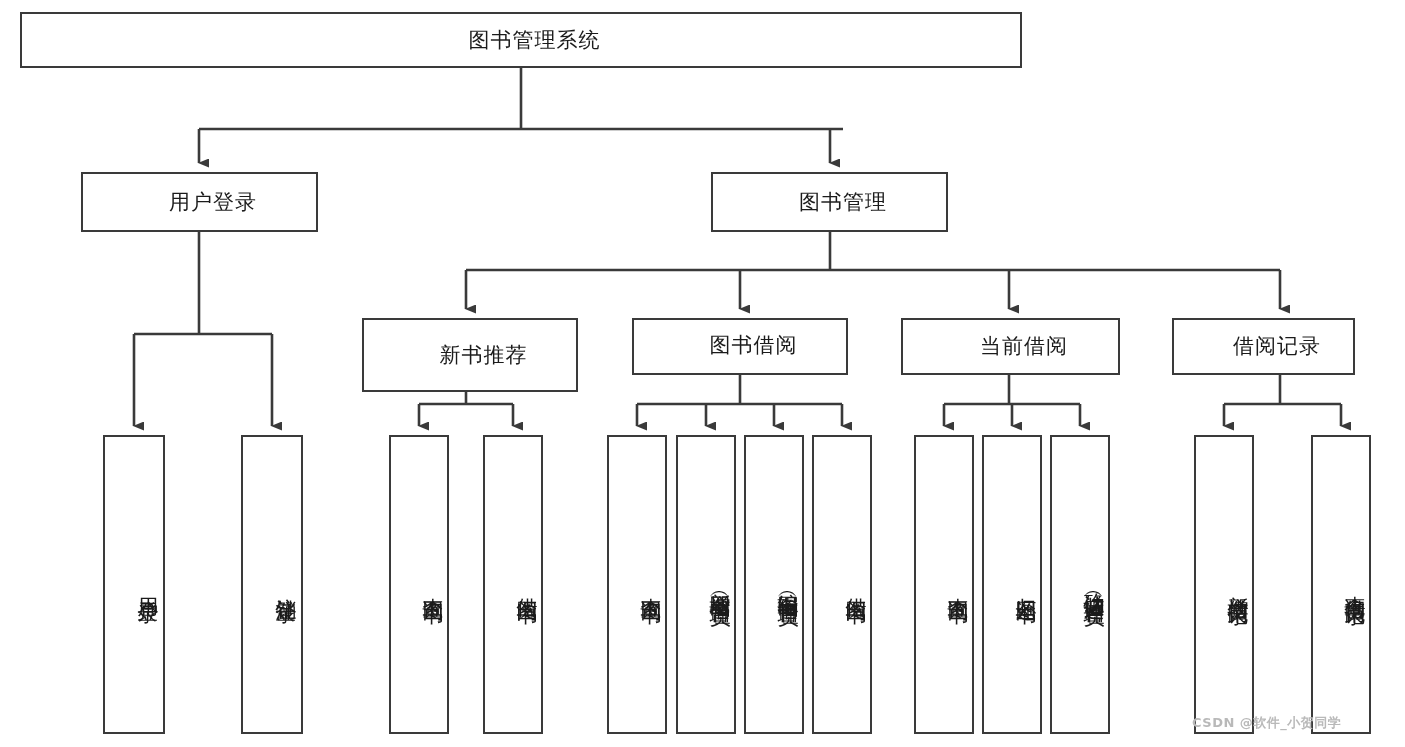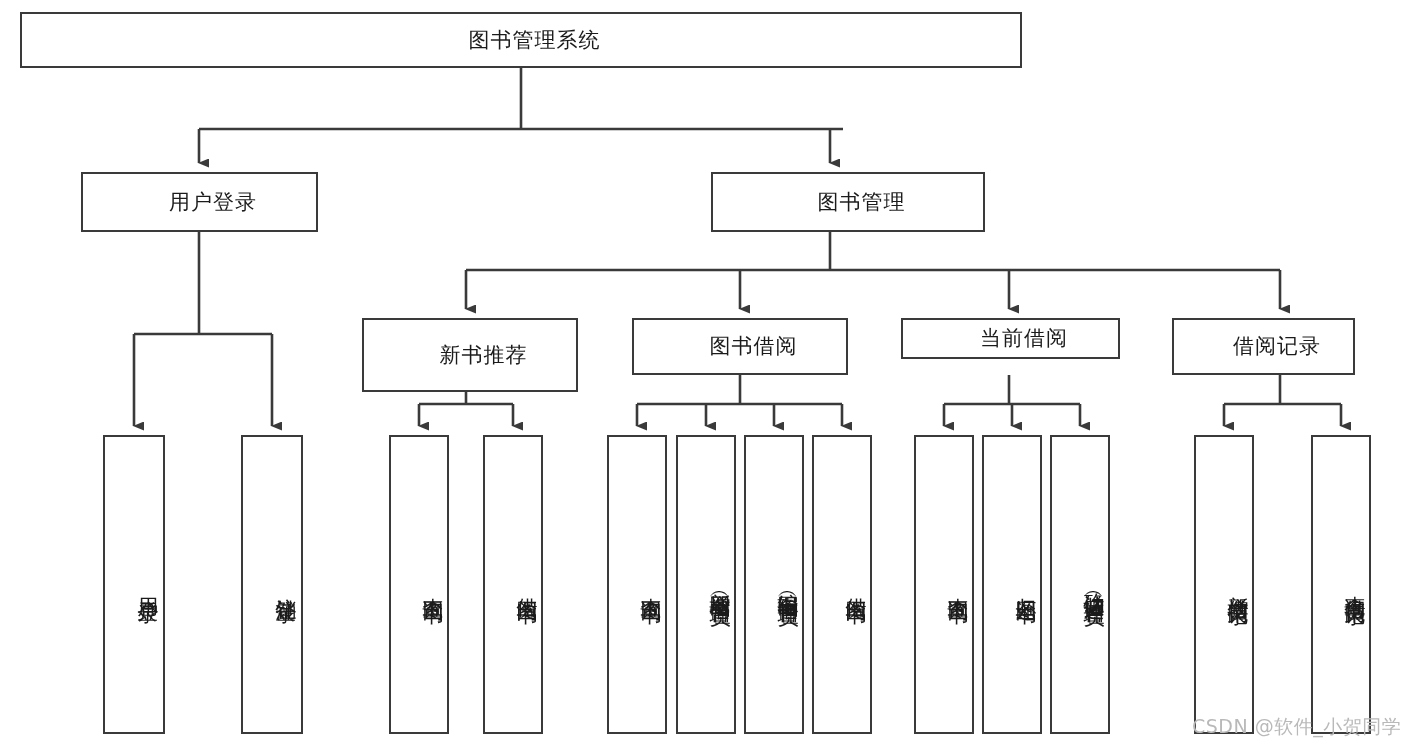--- a/index.html
+++ b/index.html
@@ -53,24 +53,25 @@
   }
   .node .htext {
     white-space: nowrap;
     display: block;
     line-height: 1;
   }
   #watermark {
     position: absolute;
     left: 1192px;
     top: 714px;
-    font-size: 19px;
+    font-size: 13px;
     color: #b9b9b9;
     white-space: nowrap;
     letter-spacing: 0.5px;
+    font-weight: bold;
   }
 </style>
 </head>
 <body>
 
 <div id="canvas">
 
   <svg id="wires" viewBox="0 0 1405 747" width="1405" height="747" xmlns="http://www.w3.org/2000/svg">
     <defs>
       <marker id="arrow" markerWidth="9" markerHeight="11" refX="4.5" refY="10" orient="auto" markerUnits="userSpaceOnUse">
@@ -121,31 +122,31 @@
     </g>
   </svg>
 
   <div class="node horiz" style="left: 20px; top: 12px; width: 1002px; height: 56px; border-color: rgb(58, 58, 58); background: rgb(255, 255, 255); color: rgb(27, 27, 27);">
     <span class="htext">图书管理系统</span>
   </div>
 
   <div class="node horiz" style="left: 81px; top: 172px; width: 237px; height: 60px; border-color: rgb(58, 58, 58); background: rgb(255, 255, 255); color: rgb(27, 27, 27);">
     <span class="htext">用户登录</span>
   </div>
-  <div class="node horiz" style="left: 711px; top: 172px; width: 274px; height: 60px; border-color: rgb(58, 58, 58); background: rgb(255, 255, 255); color: rgb(27, 27, 27);">
+  <div class="node horiz" style="left: 711px; top: 172px; width: 237px; height: 60px; border-color: rgb(58, 58, 58); background: rgb(255, 255, 255); color: rgb(27, 27, 27);">
     <span class="htext">图书管理</span>
   </div>
 
   <div class="node horiz" style="left: 362px; top: 318px; width: 216px; height: 74px; border-color: rgb(58, 58, 58); background: rgb(255, 255, 255); color: rgb(27, 27, 27);">
     <span class="htext">新书推荐</span>
   </div>
-  <div class="node horiz" style="left: 632px; top: 318px; width: 216px; height: 57px; border-color: rgb(58, 58, 58); background: rgb(255, 255, 255); color: rgb(27, 27, 27);">
+  <div class="node horiz" style="left: 632px; top: 318px; width: 216px; height: 57px; border-color: rgb(58, 58, 58); background: rgb(255, 255, 255); color: rgb(27, 27, 27); font-family: Liberation Mono, monospace;">
     <span class="htext">图书借阅</span>
   </div>
-  <div class="node horiz" style="left: 901px; top: 318px; width: 219px; height: 41px; border-color: rgb(58, 58, 58); background: rgb(255, 255, 255); color: rgb(27, 27, 27);">
+  <div class="node horiz" style="left: 901px; top: 318px; width: 219px; height: 57px; border-color: rgb(58, 58, 58); background: rgb(255, 255, 255); color: rgb(27, 27, 27);">
     <span class="htext">当前借阅</span>
   </div>
   <div class="node horiz" style="left: 1172px; top: 318px; width: 183px; height: 57px; border-color: rgb(58, 58, 58); background: rgb(255, 255, 255); color: rgb(27, 27, 27);">
     <span class="htext">借阅记录</span>
   </div>
 
   <div class="node leaf" style="left: 103px; top: 435px; width: 62px; height: 299px; border-color: rgb(58, 58, 58); background: rgb(255, 255, 255); color: rgb(27, 27, 27);">
     <span class="vtext">用户登录</span>
   </div>
   <div class="node leaf" style="left: 241px; top: 435px; width: 62px; height: 299px; border-color: rgb(58, 58, 58); background: rgb(255, 255, 255); color: rgb(27, 27, 27);">

